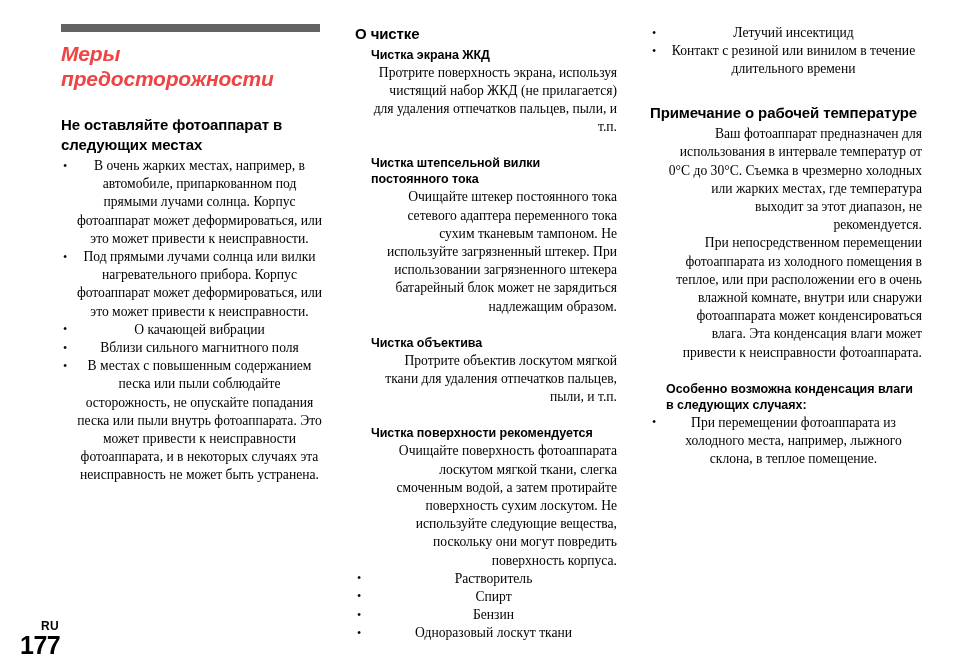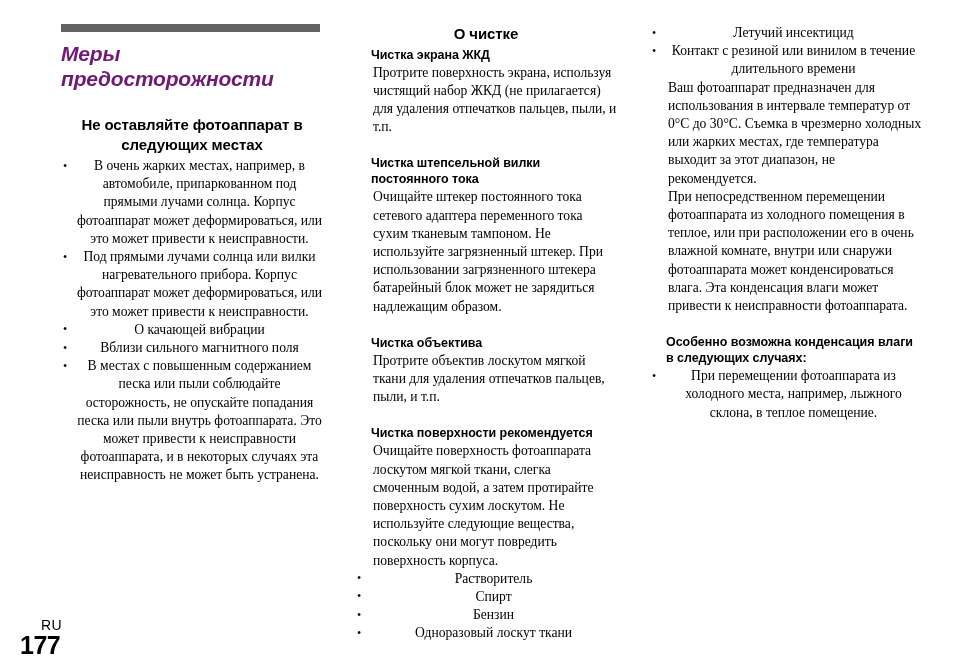--- a/index.html
+++ b/index.html
@@ -52,49 +52,48 @@
 
   
   .chapter-title {
     font-family: "Liberation Sans", "DejaVu Sans", sans-serif;
     font-style: italic;
     font-weight: bold;
     font-size: 21px;
     line-height: 25px;
     letter-spacing: -0.2px;
     margin: 0 0 24px 0;
-    color: #701a75;
+    color: #ef4444;
   }
   .h2 {
     font-family: "Liberation Sans", "DejaVu Sans", sans-serif;
     font-weight: bold;
     font-size: 15px;
     line-height: 19.5px;
     letter-spacing: -0.1px;
     margin: 0 0 3px 0;
-    text-align: center;
   }
   .h2.spaced { margin-top: 24px; }
   .h3 {
     font-family: "Liberation Sans", "DejaVu Sans", sans-serif;
     font-weight: bold;
     font-size: 12.5px;
     line-height: 16px;
     letter-spacing: -0.05px;
     margin: 0 0 1px 16px;
   }
   .h3.spaced { margin-top: 19px; }
 
   
   p.body {
     font-family: "Liberation Serif", "DejaVu Serif", serif;
     font-size: 13.6px;
     line-height: 18.2px;
     margin: 0 0 0 18px;
-    text-align: left;
+    text-align: right;
     hyphens: none;
   }
 
   
   ul.bullets {
     list-style: none;
     margin: 0;
     padding: 0;
   }
   ul.bullets > li {
@@ -117,22 +116,22 @@
 
   
   .folio {
     position: absolute;
     left: 20px;
     bottom: 14px;
     line-height: 1;
   }
   .folio-lang {
     font-family: "Liberation Sans", "DejaVu Sans", sans-serif;
-    font-weight: normal;
-    font-size: 14px;
+    font-weight: bold;
+    font-size: 12px;
     letter-spacing: 0.3px;
     display: block;
     margin-left: 21px;
     margin-bottom: 1px;
   }
   .folio-num {
     font-family: "Liberation Sans", "DejaVu Sans", sans-serif;
     font-weight: bold;
     font-size: 25px;
     letter-spacing: -0.5px;
@@ -186,20 +185,21 @@
       </ul>
     </div>
 
     <div class="col col-right">
 
       <ul class="bullets">
         <li>Летучий инсектицид</li>
         <li>Контакт с резиной или винилом в течение длительного времени</li>
       </ul>
 
+      <h2 class="h2 spaced">Примечание о рабочей температуре</h2>
       <p class="body">Ваш фотоаппарат предназначен для использования в интервале температур от 0°C до 30°C. Съемка в чрезмерно холодных или жарких местах, где температура выходит за этот диапазон, не рекомендуется.</p>
 
       <p class="body">При непосредственном перемещении фотоаппарата из холодного помещения в теплое, или при расположении его в очень влажной комнате, внутри или снаружи фотоаппарата может конденсироваться влага. Эта конденсация влаги может привести к неисправности фотоаппарата.</p>
 
       <h3 class="h3 spaced">Особенно возможна конденсация влаги в следующих случаях:</h3>
       <ul class="bullets">
         <li>При перемещении фотоаппарата из холодного места, например, лыжного склона, в теплое помещение.</li>
       </ul>
     </div>
 

